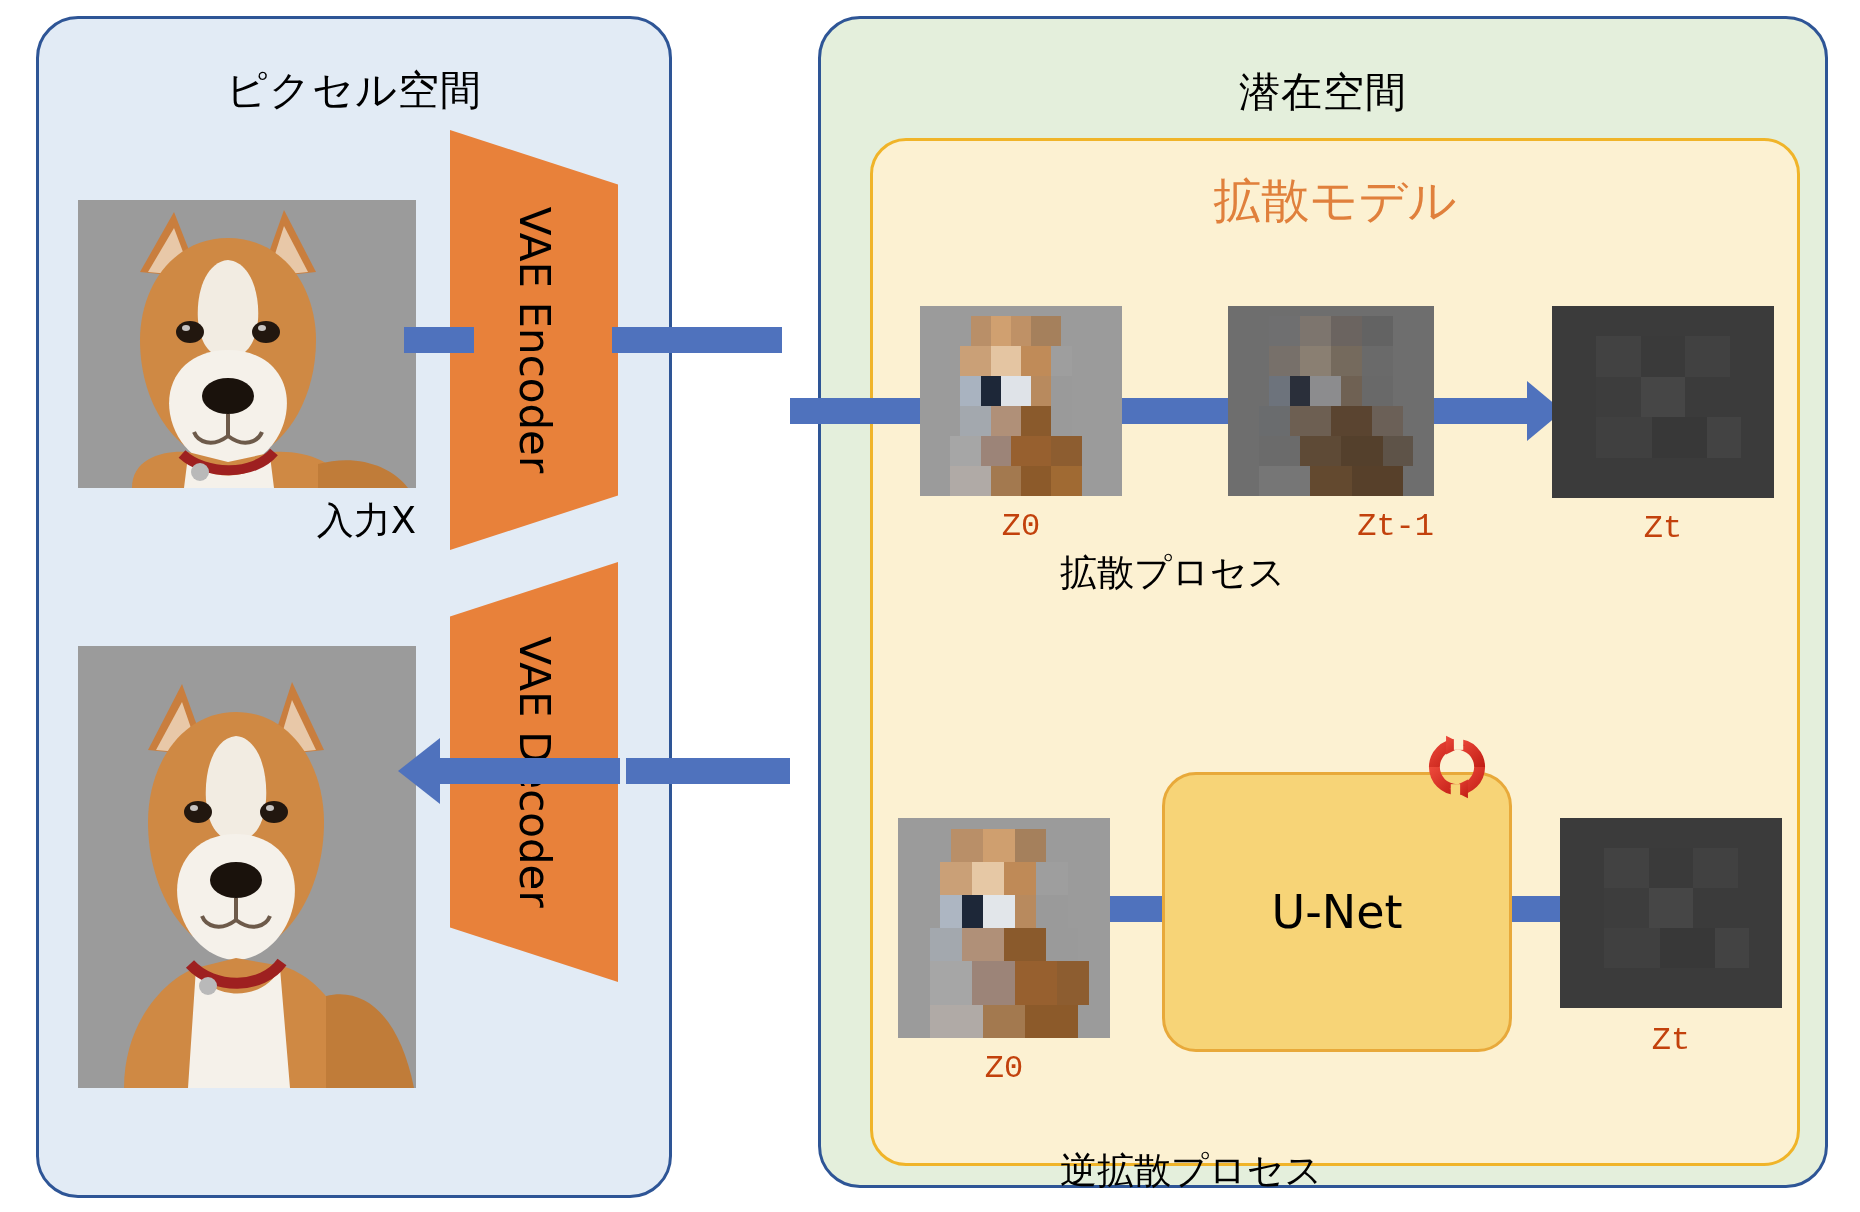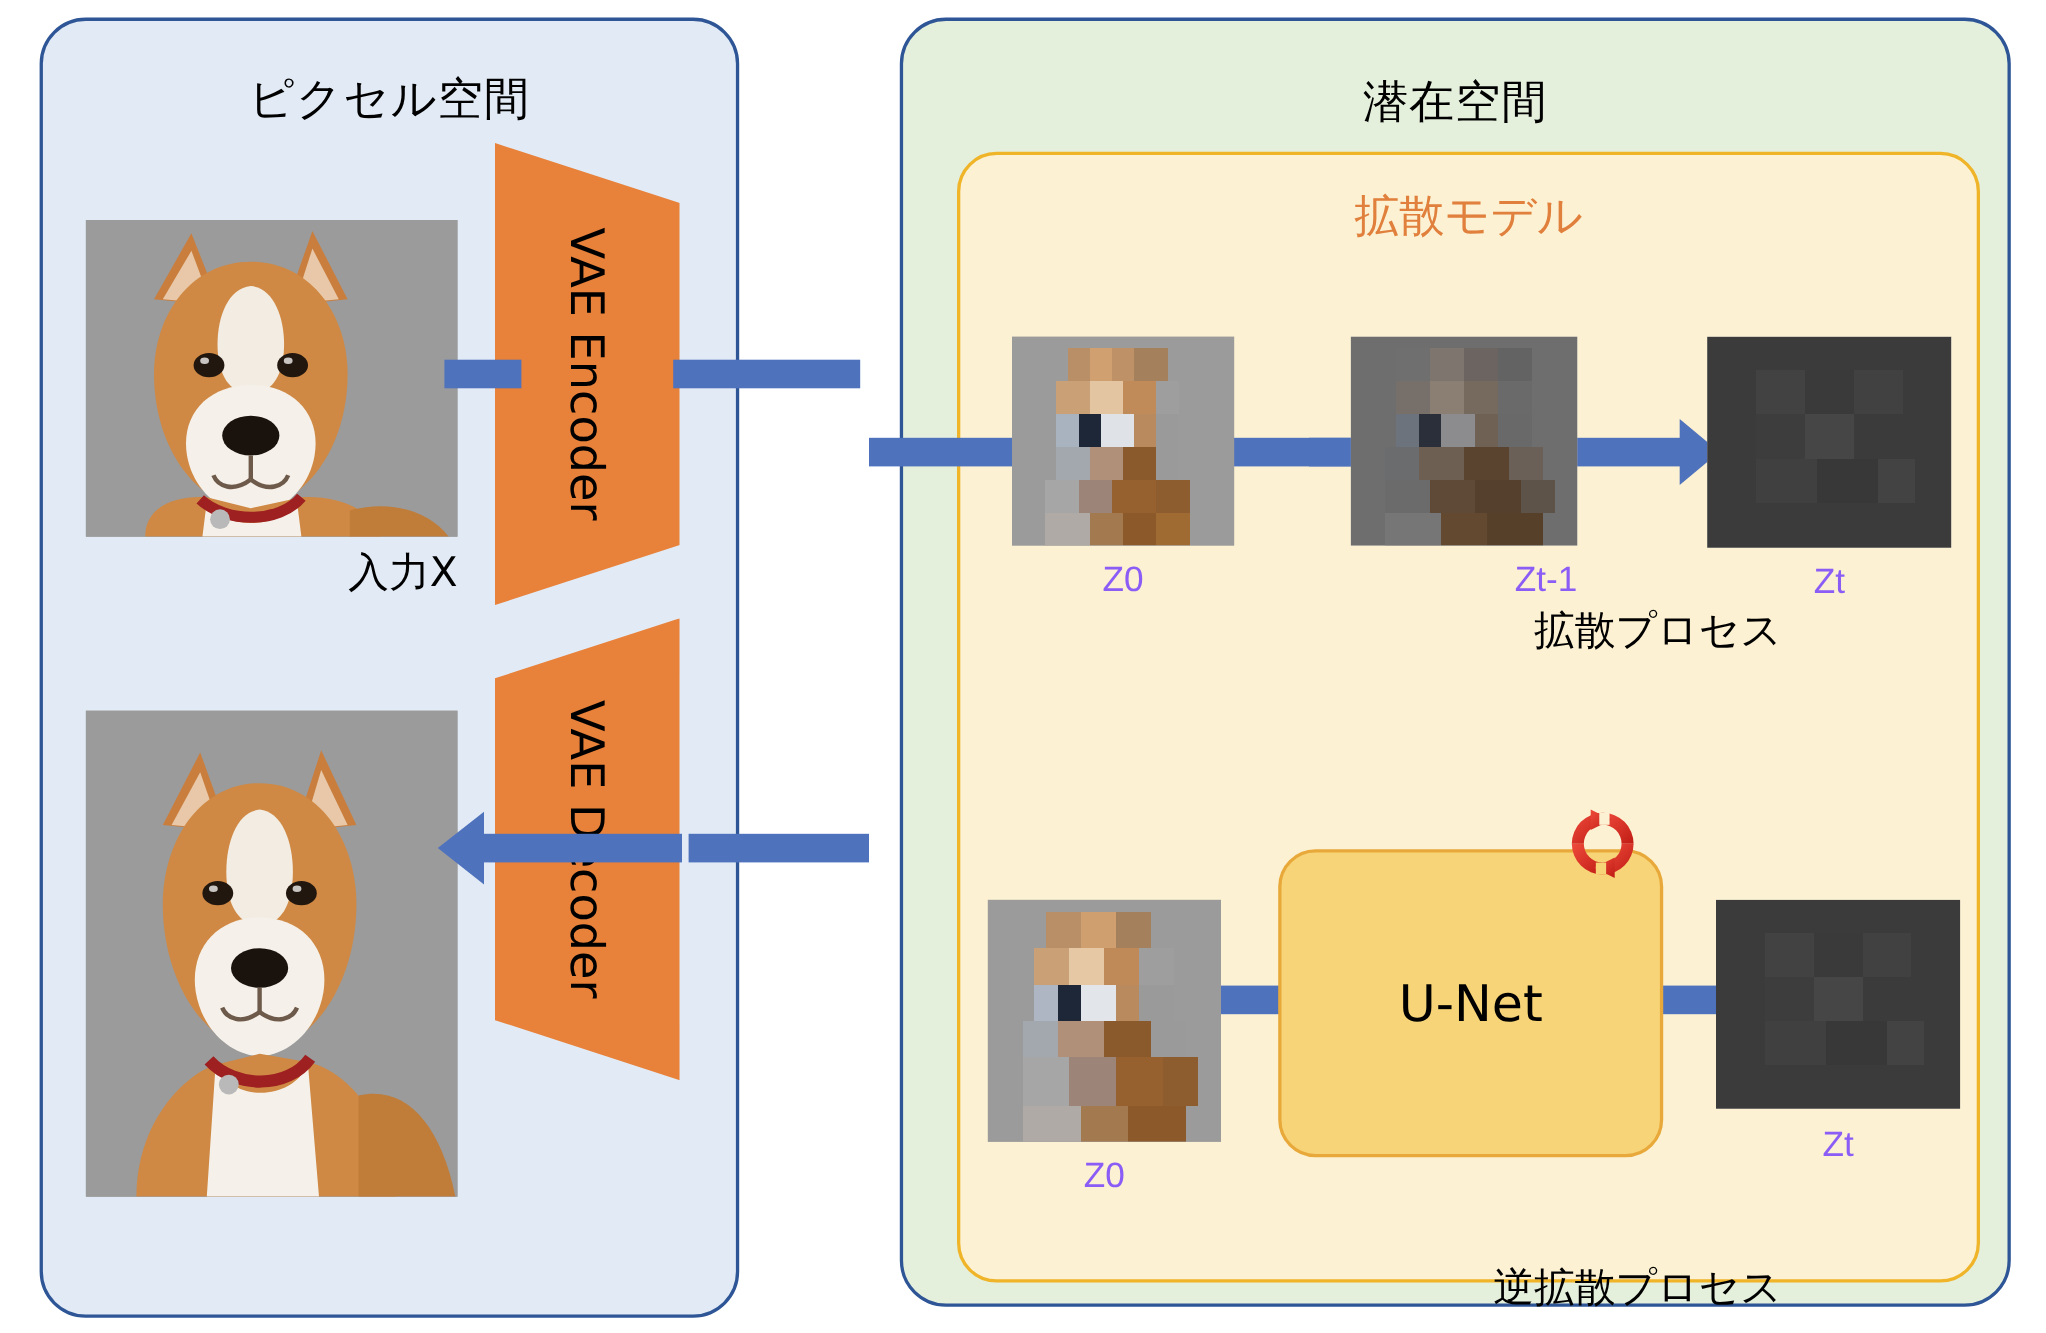--- a/index.html
+++ b/index.html
@@ -66,21 +66,21 @@
   .panel-pixel .panel-title { top: 44px; }
   .panel-latent .panel-title { top: 46px; }
 
   .diffusion-title {
     position: absolute;
     left: 0;
     width: 100%;
     top: 28px;
     text-align: center;
     color: #e0803c;
-    font-size: 41px;
+    font-size: 48px;
     font-family: "DejaVu Sans", sans-serif;
   }
 
   
   .photo {
     position: absolute;
     background: #9a9a9a;
     overflow: hidden;
   }
   .photo-top { left: 78px; top: 200px; width: 338px; height: 288px; }
@@ -156,27 +156,27 @@
   .latent {
     position: absolute;
     background: #9a9a9a;
     overflow: hidden;
   }
   .latent svg { width: 100%; height: 100%; display: block; }
   .latent-label {
     position: absolute;
     text-align: center;
     font-size: 32px;
-    font-family: Liberation Sans, sans-serif;
-    color: #8b5cf6;
+    font-family: Liberation Mono, monospace;
+    color: #c2410c;
   }
 
   .process-label {
     position: absolute;
-    text-align: right;
+    text-align: left;
     font-size: 37px;
     font-family: Liberation Serif, serif;
     color: #000;
   }
 
   
   .unet-box {
     position: absolute;
     left: 1162px;
     top: 772px;

